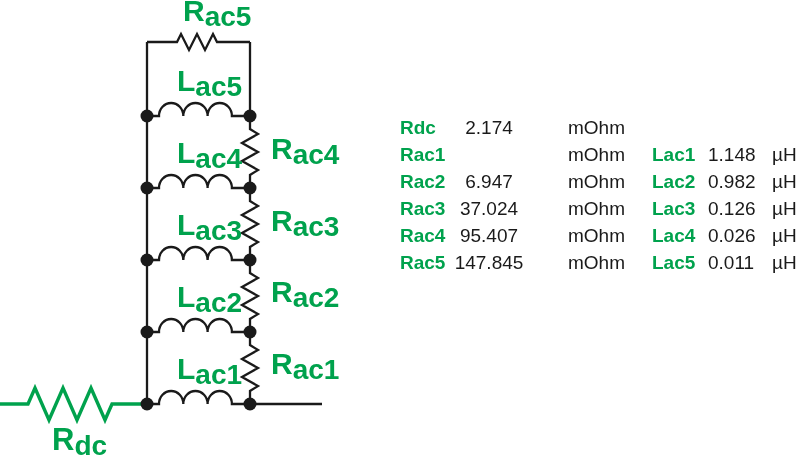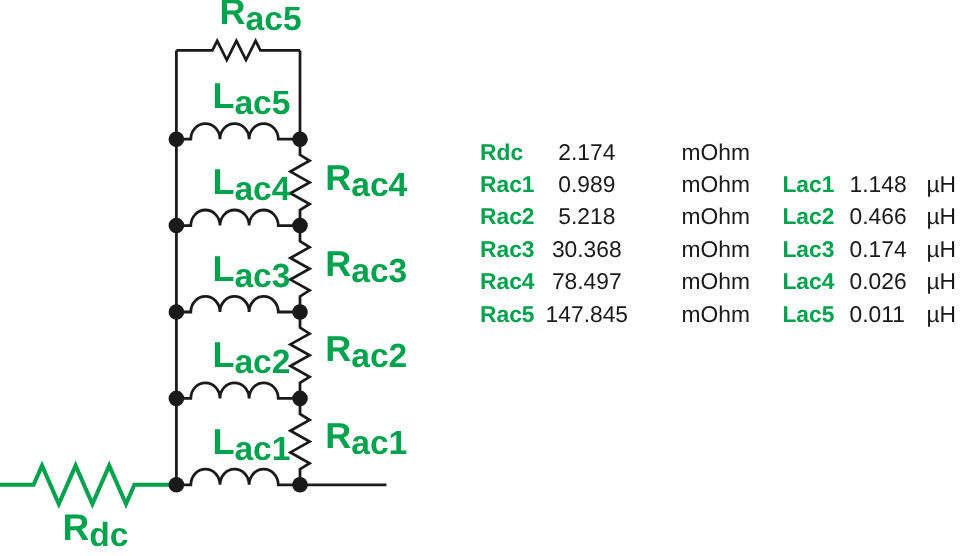--- a/index.html
+++ b/index.html
@@ -90,45 +90,44 @@
     <div class="trow" style="top:114px">
       <span class="c-rl">Rdc</span>
       <span class="c-rv">2.174</span>
       <span class="c-ru">mOhm</span>
       <span class="c-ll"></span>
       <span class="c-lv"></span>
       <span class="c-lu"></span>
     </div>
     <div class="trow" style="top:141px">
       <span class="c-rl">Rac1</span>
-      <span class="c-rv">0.989</span>
       <span class="c-ru">mOhm</span>
       <span class="c-ll">Lac1</span>
       <span class="c-lv">1.148</span>
       <span class="c-lu">µH</span>
     </div>
     <div class="trow" style="top:168px">
       <span class="c-rl">Rac2</span>
-      <span class="c-rv">5.218</span>
+      <span class="c-rv">6.947</span>
       <span class="c-ru">mOhm</span>
       <span class="c-ll">Lac2</span>
-      <span class="c-lv">0.466</span>
+      <span class="c-lv">0.982</span>
       <span class="c-lu">µH</span>
     </div>
     <div class="trow" style="top:195px">
       <span class="c-rl">Rac3</span>
-      <span class="c-rv">30.368</span>
+      <span class="c-rv">37.024</span>
       <span class="c-ru">mOhm</span>
       <span class="c-ll">Lac3</span>
-      <span class="c-lv">0.174</span>
+      <span class="c-lv">0.126</span>
       <span class="c-lu">µH</span>
     </div>
     <div class="trow" style="top:222px">
       <span class="c-rl">Rac4</span>
-      <span class="c-rv">78.497</span>
+      <span class="c-rv">95.407</span>
       <span class="c-ru">mOhm</span>
       <span class="c-ll">Lac4</span>
       <span class="c-lv">0.026</span>
       <span class="c-lu">µH</span>
     </div>
     <div class="trow" style="top:249px">
       <span class="c-rl">Rac5</span>
       <span class="c-rv">147.845</span>
       <span class="c-ru">mOhm</span>
       <span class="c-ll">Lac5</span>

